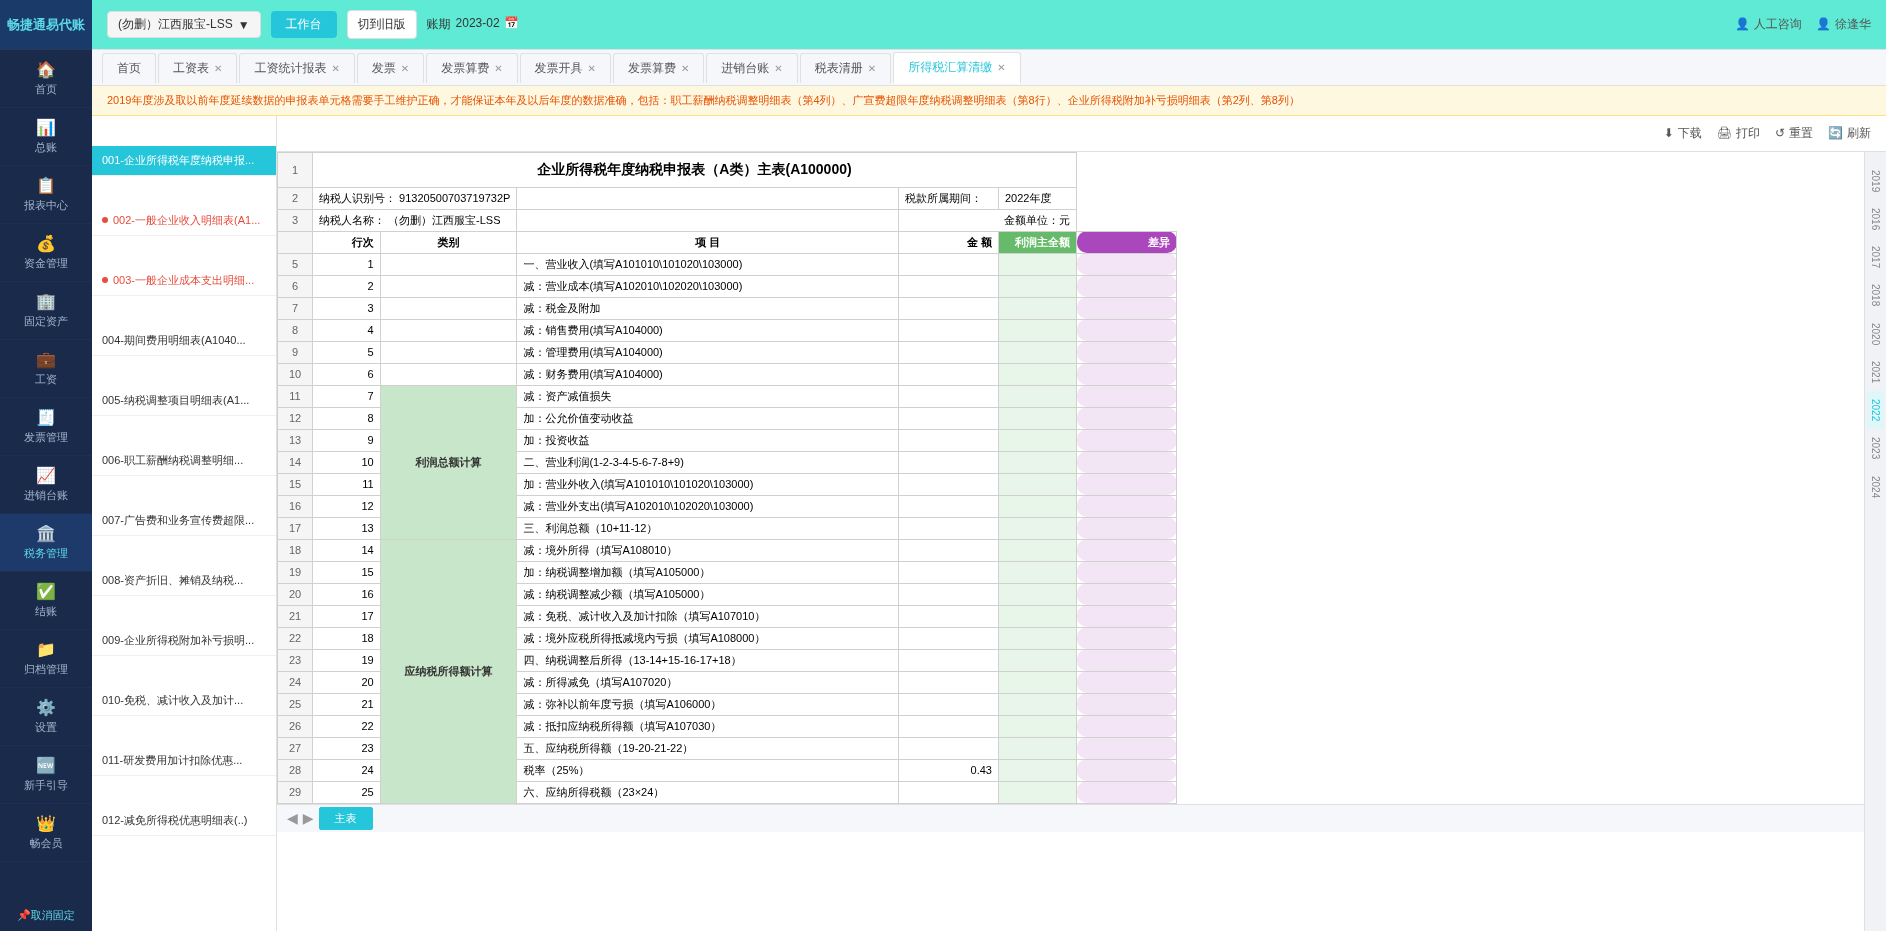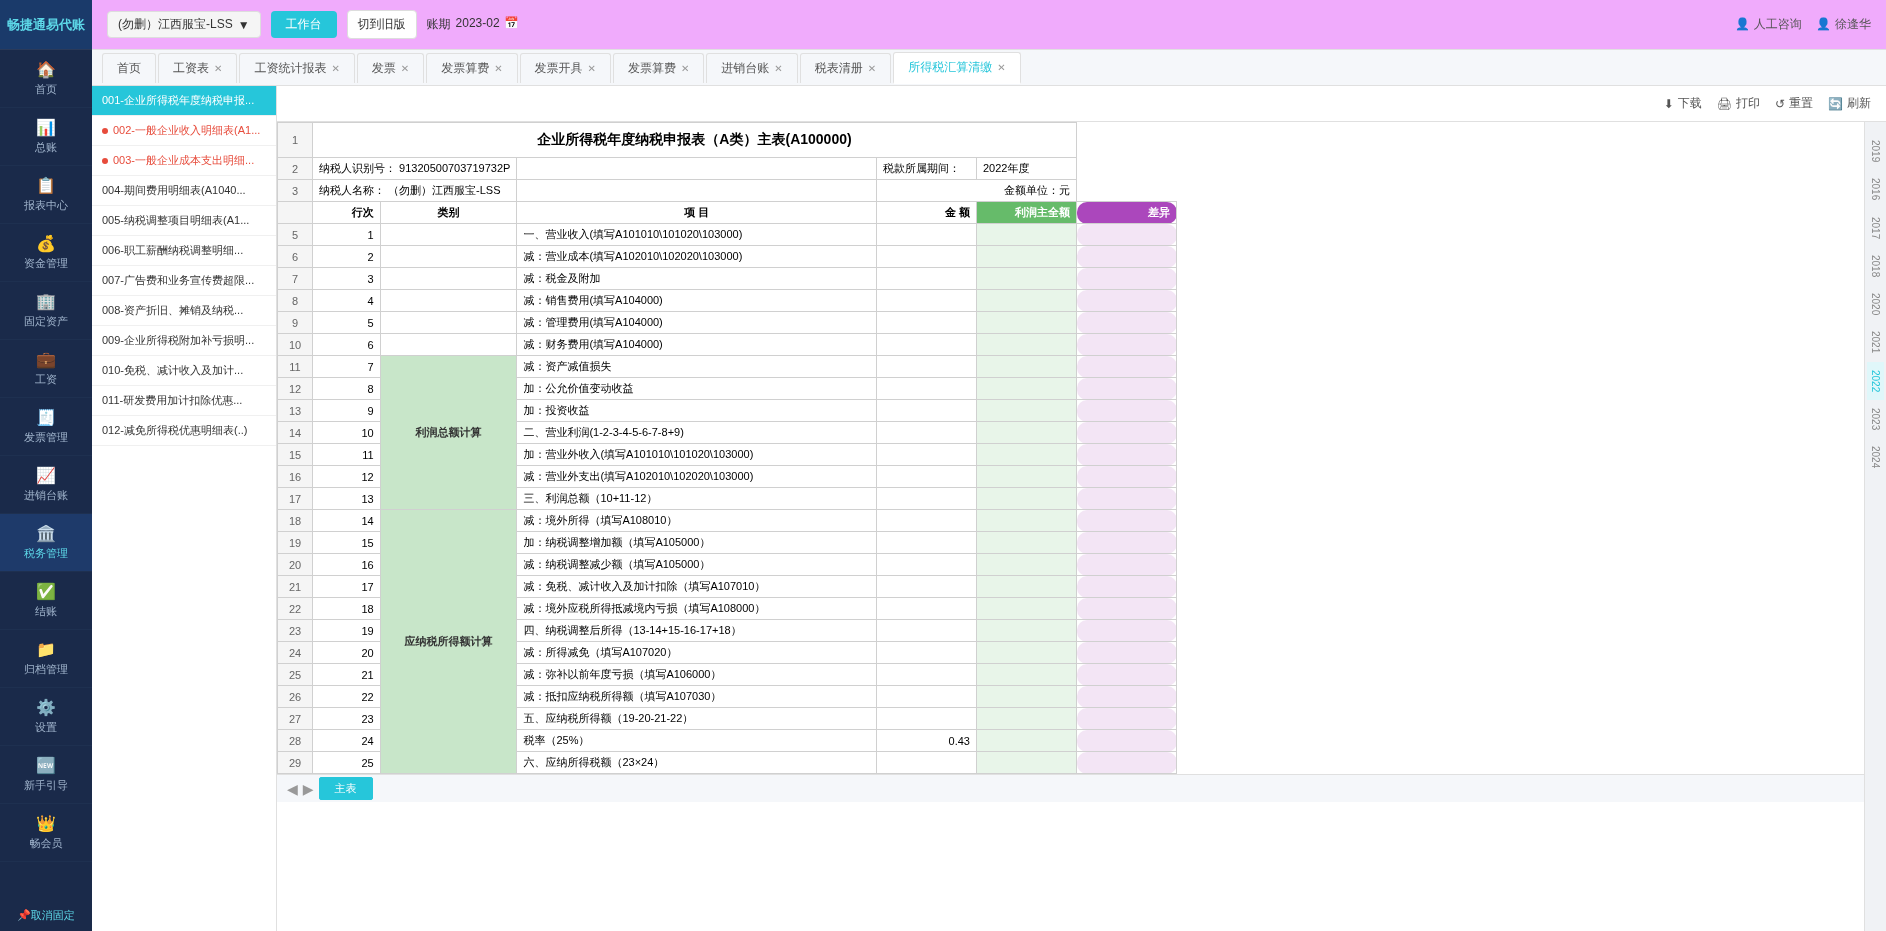--- a/index.html
+++ b/index.html
@@ -13,21 +13,21 @@
     .sidebar-logo { height: 50px; background: #1a3a6a; display: flex; align-items: center; justify-content: center; color: #5dd8e8; font-size: 13px; font-weight: bold; border-bottom: 1px solid #2a3a5a; }
     .sidebar-item { display: flex; flex-direction: column; align-items: center; padding: 10px 5px; color: #a0b4cc; cursor: pointer; font-size: 11px; border-bottom: 1px solid #1e3050; }
     .sidebar-item.active { background: #1e3a6a; color: #5dd8e8; }
     .sidebar-item .icon { font-size: 16px; margin-bottom: 3px; }
     .sidebar-bottom { margin-top: auto; padding: 8px; color: #5dd8e8; font-size: 11px; text-align: center; cursor: pointer; }
 
     
     .main-content { flex: 1; display: flex; flex-direction: column; overflow: hidden; }
 
     
-    .top-header { height: 50px; background: #f0abfc; display: flex; align-items: center; padding: 8px 15px; border-bottom: 1px solid #e0e0e0; gap: 10px; justify-content: space-between; }
+    .top-header { height: 50px; background: #5eead4; display: flex; align-items: center; padding: 8px 15px; border-bottom: 1px solid #e0e0e0; gap: 10px; justify-content: space-between; }
     .top-header-left { display: flex; align-items: center; gap: 10px; }
     .company-selector { display: flex; align-items: center; gap: 5px; background: #f5f5f5; border: 1px solid #ddd; border-radius: 4px; padding: 4px 10px; cursor: pointer; font-size: 12px; color: #333; }
     .btn-work { background: #26c6da; color: #fff; border: none; padding: 5px 15px; border-radius: 4px; cursor: pointer; font-size: 12px; }
     .btn-switch { background: #fff; color: #333; border: 1px solid #ddd; padding: 5px 10px; border-radius: 4px; cursor: pointer; font-size: 12px; }
     .period-label { font-size: 12px; color: #333; display: flex; align-items: flex-start; gap: 5px; }
     .top-header-right { display: flex; align-items: center; gap: 15px; font-size: 12px; color: #555; }
 
     
     .tabs-bar { height: 36px; background: #f5f7fa; border-bottom: 1px solid #e0e0e0; display: flex; align-items: center; padding: 0 10px; gap: 0; overflow-x: auto; }
     .tab-item { display: flex; align-items: center; padding: 6px 14px; background: #f5f7fa; border: 1px solid #e0e0e0; border-bottom: none; margin-right: 2px; cursor: pointer; font-size: 12px; color: #555; border-radius: 3px 3px 0 0; gap: 5px; }
@@ -35,21 +35,21 @@
     .tab-item .close-x { color: #999; font-size: 10px; }
 
     
     .alert-bar { background: #fff8e1; border-bottom: 1px solid #ffe082; padding: 6px 15px; font-size: 11px; color: #e65100; line-height: 1.5; }
 
     
     .content-area { display: flex; flex: 1; overflow: hidden; }
 
     
     .tree-panel { width: 185px; background: #fff; border-right: 1px solid #e0e0e0; overflow-y: auto; flex-shrink: 0; }
-    .tree-item { padding: 7px 10px; font-size: 11px; color: #333; cursor: pointer; border-bottom: 1px solid #f0f0f0; display: flex; align-items: center; gap: 5px; }
+    .tree-item { padding: 7px 10px; font-size: 11px; color: #333; cursor: pointer; border-bottom: 1px solid #f0f0f0; display: flex; align-items: center; gap: 5px; margin-top: 30px; }
     .tree-item.active { background: #26c6da; color: #fff; }
     .tree-item.error { color: #e74c3c; }
     .tree-item .dot { width: 6px; height: 6px; border-radius: 50%; flex-shrink: 0; }
     .dot-red { background: #e74c3c; }
 
     
     .right-panel { flex: 1; display: flex; flex-direction: column; overflow: hidden; }
 
     
     .toolbar { height: 36px; background: #fff; border-bottom: 1px solid #e0e0e0; display: flex; align-items: center; padding: 0 15px; gap: 15px; justify-content: flex-end; }
@@ -62,21 +62,21 @@
 
     
     .sheet-area { flex: 1; overflow: auto; background: #fff; }
     .sheet-table { border-collapse: collapse; min-width: 900px; }
     .sheet-table th, .sheet-table td { border: 1px solid #d0d0d0; padding: 3px 6px; font-size: 11px; white-space: nowrap; }
     .sheet-table .row-num { background: #f5f5f5; text-align: center; color: #666; width: 35px; }
     .sheet-table .col-hang { text-align: right; width: 50px; margin-top: 48px; }
     .sheet-table .col-lei { text-align: center; width: 80px; }
     .sheet-table .col-item { min-width: 350px; }
     .sheet-table .col-amount { text-align: right; width: 100px; }
-    .sheet-table .col-profit { background: #e8f5e9; text-align: right; width: 100px; }
+    .sheet-table .col-profit { background: #e8f5e9; text-align: right; width: 78px; }
     .sheet-table .col-diff { background: #f3e5f5; text-align: right; width: 100px; border-radius: 10px; }
     .cat-cell { background: #c8e6c9; color: #333; text-align: center; font-weight: bold; }
 
     
     .sheet-tabs { height: 28px; background: #f5f7fa; border-top: 1px solid #e0e0e0; display: flex; align-items: center; padding: 0 10px; gap: 5px; }
     .sheet-tab { padding: 3px 15px; background: #fff; border: 1px solid #ccc; font-size: 11px; cursor: pointer; border-radius: 2px; }
     .sheet-tab.active { background: #26c6da; color: #fff; border-color: #26c6da; }
     .nav-arrow { color: #999; cursor: pointer; font-size: 14px; }
 
     
@@ -207,20 +207,23 @@
       <div class="tab-item">
         <span>税表清册</span>
         <span class="close-x">✕</span>
       </div>
       <div class="tab-item active">
         <span>所得税汇算清缴</span>
         <span class="close-x">✕</span>
       </div>
     </div>
 
+    <div class="alert-bar">
+      <span>2019年度涉及取以前年度延续数据的申报表单元格需要手工维护正确，才能保证本年及以后年度的数据准确，包括：职工薪酬纳税调整明细表（第4列）、广宣费超限年度纳税调整明细表（第8行）、企业所得税附加补亏损明细表（第2列、第8列）</span>
+    </div>
 
     <div class="content-area">
 
       <div class="tree-panel">
         <div class="tree-item active">
           <span>001-企业所得税年度纳税申报...</span>
         </div>
         <div class="tree-item error">
           <span class="dot dot-red"></span>
           <span>002-一般企业收入明细表(A1...</span>

